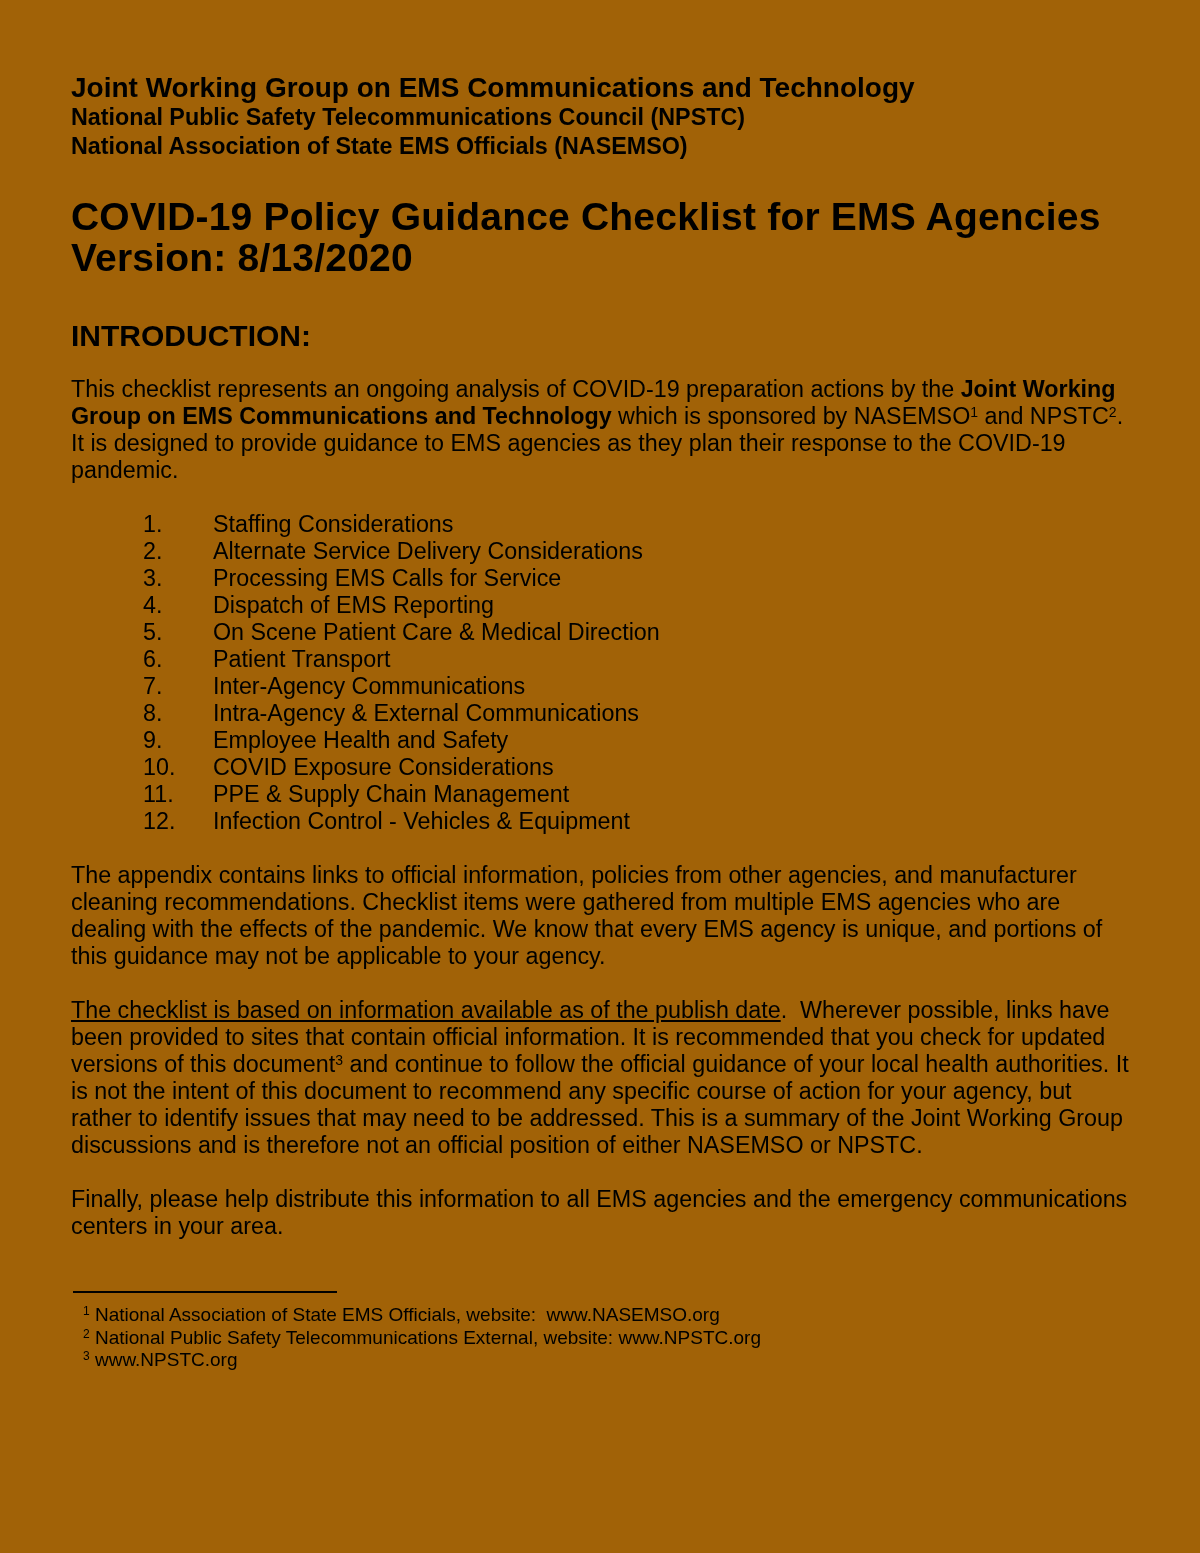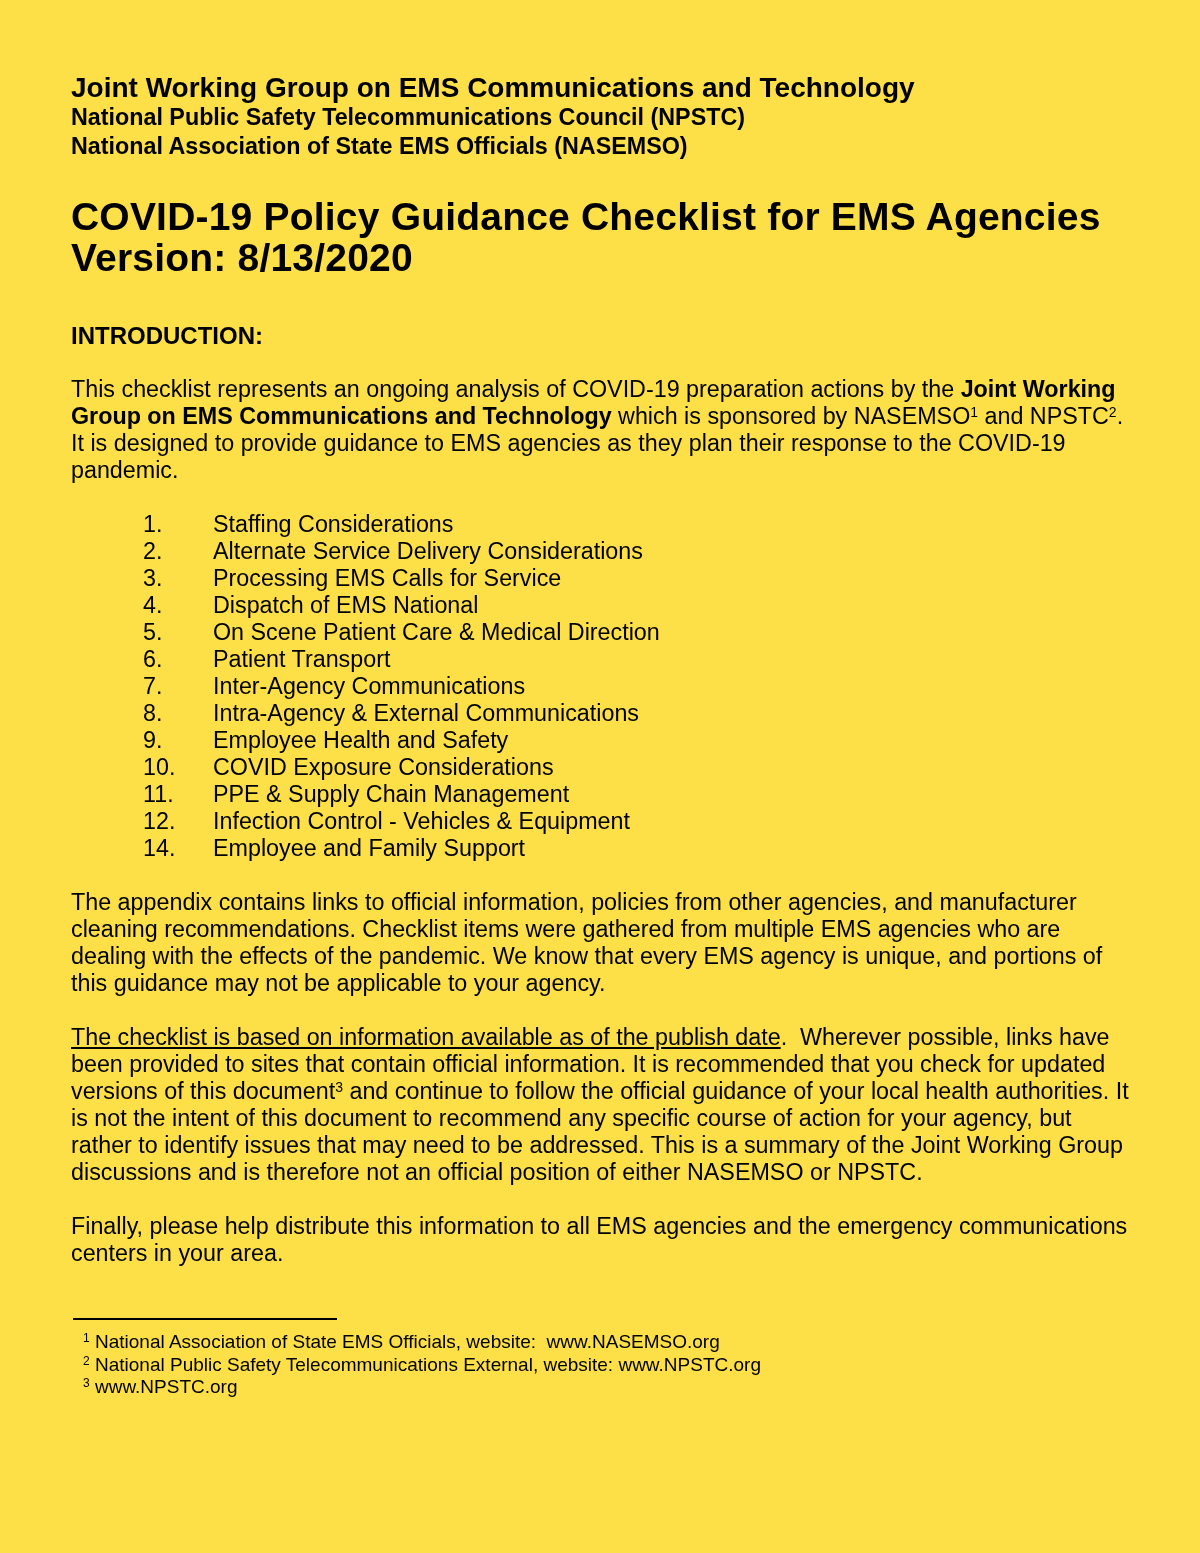--- a/index.html
+++ b/index.html
@@ -12,21 +12,21 @@
     height: 1553px;
     overflow: hidden;
     font-family: "Liberation Sans", "DejaVu Sans", sans-serif;
     color: #000000;
   }
   .page {
     box-sizing: border-box;
     width: 1200px;
     height: 1553px;
     padding: 72px 67px 0 71px;
-    background: #fde047;
+    background: #a16207;
   }
   .run { white-space: pre-wrap; }
   .org1 {
     font-size: 28px;
     font-weight: bold;
     line-height: 31px;
   }
   .org23 {
     font-size: 23.3px;
     font-weight: bold;
@@ -34,21 +34,21 @@
   }
   .doc-title {
     margin-top: 35px;
     font-size: 39px;
     font-weight: bold;
     line-height: 41px;
     letter-spacing: 0.2px;
   }
   .intro-heading {
     margin-top: 44px;
-    font-size: 24px;
+    font-size: 30px;
     font-weight: bold;
     line-height: 27px;
   }
   p.body {
     margin: 27px 0 0 0;
     font-size: 23.3px;
     line-height: 27px;
     width: 1062px;
   }
   p.body b { font-weight: bold; }
@@ -117,21 +117,21 @@
     <div class="section-item">
         <span class="section-number">2.</span>
         <span class="section-label">Alternate Service Delivery Considerations</span>
       </div>
     <div class="section-item">
         <span class="section-number">3.</span>
         <span class="section-label">Processing EMS Calls for Service</span>
       </div>
     <div class="section-item">
         <span class="section-number">4.</span>
-        <span class="section-label">Dispatch of EMS National</span>
+        <span class="section-label">Dispatch of EMS Reporting</span>
       </div>
     <div class="section-item">
         <span class="section-number">5.</span>
         <span class="section-label">On Scene Patient Care &amp; Medical Direction</span>
       </div>
     <div class="section-item">
         <span class="section-number">6.</span>
         <span class="section-label">Patient Transport</span>
       </div>
     <div class="section-item">
@@ -151,24 +151,20 @@
         <span class="section-label">COVID Exposure Considerations</span>
       </div>
     <div class="section-item">
         <span class="section-number">11.</span>
         <span class="section-label">PPE &amp; Supply Chain Management</span>
       </div>
     <div class="section-item">
         <span class="section-number">12.</span>
         <span class="section-label">Infection Control - Vehicles &amp; Equipment</span>
       </div>
-    <div class="section-item">
-        <span class="section-number">14.</span>
-        <span class="section-label">Employee and Family Support</span>
-      </div>
   </div>
 
   <p class="body appendix-para">The appendix contains links to official information, policies from other agencies, and manufacturer cleaning recommendations. Checklist items were gathered from multiple EMS agencies who are dealing with the effects of the pandemic. We know that every EMS agency is unique, and portions of this guidance may not be applicable to your agency.</p>
 
   <p class="body"><span class="run underlined">The checklist is based on information available as of the publish date</span><span class="run">.  Wherever possible, links have been provided to sites that contain official information. It is recommended that you check for updated versions of this document</span><sup class="fnref">3</sup><span class="run"> and continue to follow the official guidance of your local health authorities. It is not the intent of this document to recommend any specific course of action for your agency, but rather to identify issues that may need to be addressed. This is a summary of the Joint Working Group discussions and is therefore not an official position of either NASEMSO or NPSTC.</span></p>
 
   <p class="body">Finally, please help distribute this information to all EMS agencies and the emergency communications centers in your area.</p>
 
   <div class="footnote-area">
     <div class="footnote-separator"></div>

